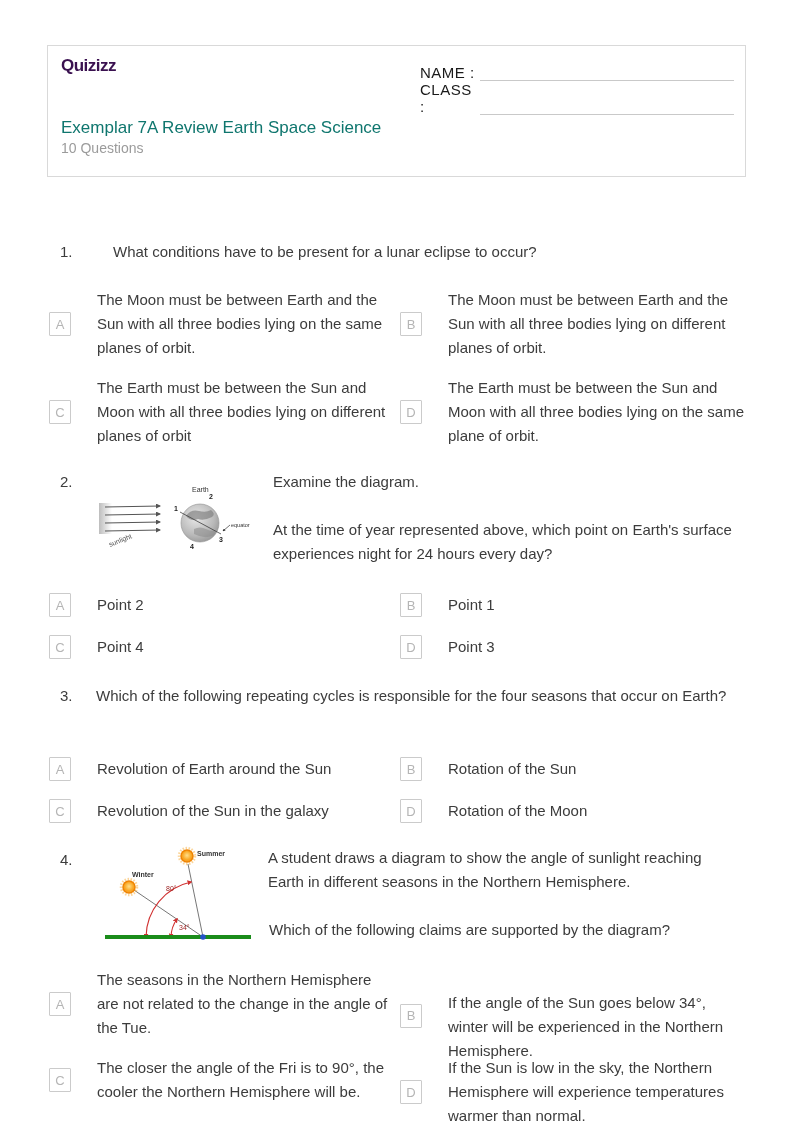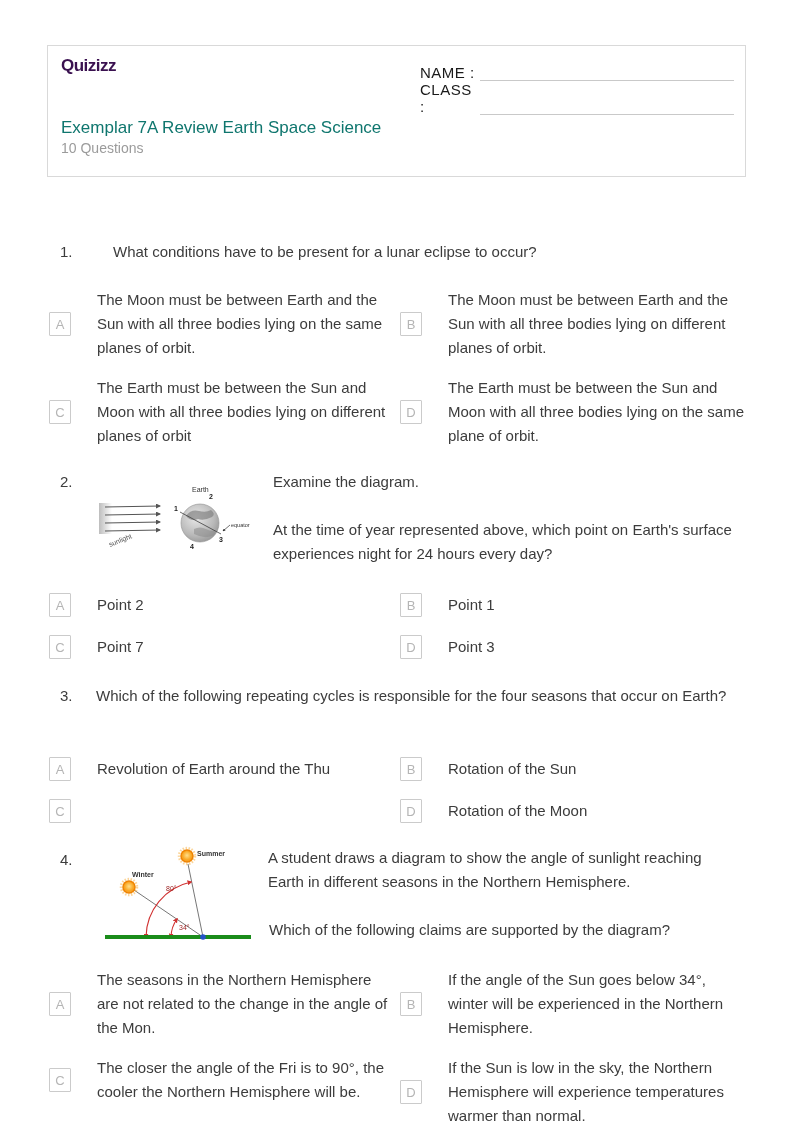--- a/index.html
+++ b/index.html
@@ -109,40 +109,41 @@
 <div class="opt" style="left:49px;top:593px;width:347px;">
   <span class="opt-box">A</span>
   <span class="opt-text">Point 2</span>
 </div>
 <div class="opt" style="left:400px;top:593px;width:345px;">
   <span class="opt-box">B</span>
   <span class="opt-text">Point 1</span>
 </div>
 <div class="opt" style="left:49px;top:635px;width:347px;">
   <span class="opt-box">C</span>
-  <span class="opt-text">Point 7</span>
+  <span class="opt-text">Point 4</span>
 </div>
 <div class="opt" style="left:400px;top:635px;width:345px;">
   <span class="opt-box">D</span>
   <span class="opt-text">Point 3</span>
 </div>
 
 <div class="qnum" style="top:684px;">3.</div>
 <div class="qtext" style="top:684px;width:645px;">Which of the following repeating cycles is responsible for the four seasons that occur on Earth?</div>
 
 <div class="opt" style="left:49px;top:757px;width:347px;">
   <span class="opt-box">A</span>
-  <span class="opt-text">Revolution of Earth around the Thu</span>
+  <span class="opt-text">Revolution of Earth around the Sun</span>
 </div>
 <div class="opt" style="left:400px;top:757px;width:345px;">
   <span class="opt-box">B</span>
   <span class="opt-text">Rotation of the Sun</span>
 </div>
 <div class="opt" style="left:49px;top:799px;width:347px;">
   <span class="opt-box">C</span>
+  <span class="opt-text">Revolution of the Sun in the galaxy</span>
 </div>
 <div class="opt" style="left:400px;top:799px;width:345px;">
   <span class="opt-box">D</span>
   <span class="opt-text">Rotation of the Moon</span>
 </div>
 
 <div class="qnum" style="top:848px;">4.</div>
 
 <svg class="abs" style="left:103px;top:842px;" width="150" height="103" viewBox="0 0 150 103">
   <defs>
@@ -169,25 +170,25 @@
   <text x="29" y="35" font-size="7" font-weight="bold" fill="#333">Winter</text>
   <text x="63" y="49" font-size="7" fill="#9b2222">80°</text>
   <text x="76" y="88" font-size="7" fill="#9b2222">34°</text>
 </svg>
 
 <div class="qtext" style="left:268px;top:846px;width:445px;">A student draws a diagram to show the angle of sunlight reaching Earth in different seasons in the Northern Hemisphere.</div>
 <div class="qtext" style="left:269px;top:918px;width:472px;">Which of the following claims are supported by the diagram?</div>
 
 <div class="opt" style="left:49px;top:968px;width:347px;">
   <span class="opt-box">A</span>
-  <span class="opt-text" style="width:300px;">The seasons in the Northern Hemisphere are not related to the change in the angle of the Mon.</span>
+  <span class="opt-text" style="width:300px;">The seasons in the Northern Hemisphere are not related to the change in the angle of the Tue.</span>
 </div>
 <div class="opt" style="left:400px;top:968px;width:345px;">
   <span class="opt-box">B</span>
-  <span class="opt-text" style="width:298px;">If the angle of the Sun goes below 34°, winter will be experienced in the Northern Hemisphere.</span>
+  <span class="opt-text" style="width:298px;margin-top:23px;">If the angle of the Sun goes below 34°, winter will be experienced in the Northern Hemisphere.</span>
 </div>
 <div class="opt" style="left:49px;top:1056px;width:347px;">
   <span class="opt-box">C</span>
   <span class="opt-text" style="width:300px;">The closer the angle of the Fri is to 90°, the cooler the Northern Hemisphere will be.</span>
 </div>
 <div class="opt" style="left:400px;top:1056px;width:345px;">
   <span class="opt-box">D</span>
   <span class="opt-text" style="width:298px;">If the Sun is low in the sky, the Northern Hemisphere will experience temperatures warmer than normal.</span>
 </div>
 

